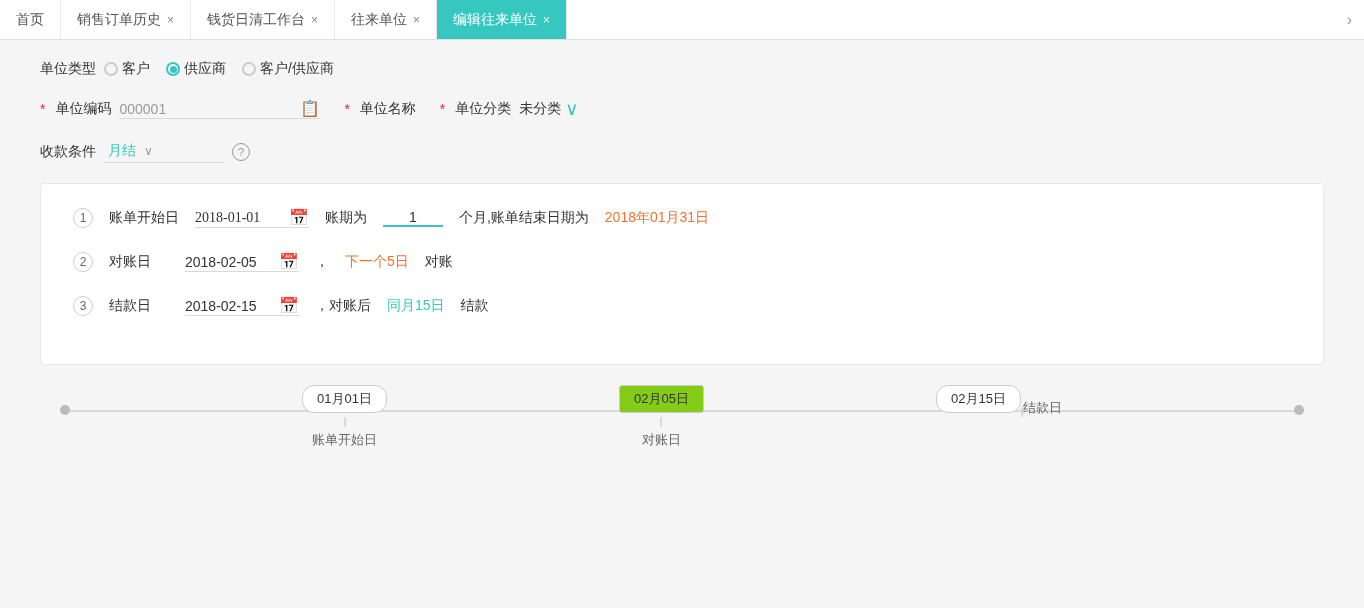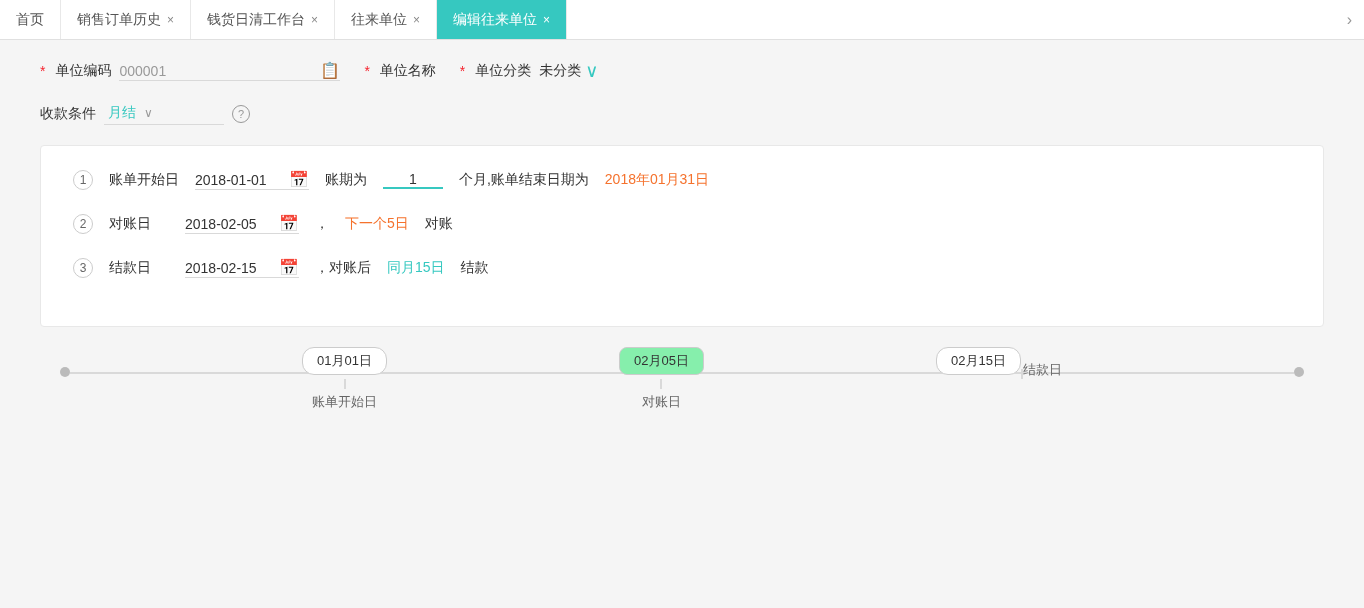--- a/index.html
+++ b/index.html
@@ -101,21 +101,21 @@
       content: '';
       width: 7px;
       height: 7px;
       border-radius: 50%;
       background: #36c8c0;
     }
     .input-with-icon {
       display: flex;
       align-items: center;
       border-bottom: 1px solid #d9d9d9;
-      gap: 20px;
+      gap: 0;
     }
     .input-with-icon input {
       border: none;
       outline: none;
       font-size: 14px;
       color: #999;
       background: transparent;
       min-width: 100px;
     }
     .cal-icon {
@@ -280,20 +280,39 @@
   </div>
   <div class="tab active">
     <span>编辑往来单位</span>
     <span class="close-btn">×</span>
   </div>
   <div class="tab-more">›</div>
 </div>
 
 <div class="page-content">
 
+  <div class="form-row">
+    <div class="form-item">
+      <span class="form-label">单位类型</span>
+      <div class="radio-group">
+        <label class="radio-item">
+          <div class="radio-circle"></div>
+          <span>客户</span>
+        </label>
+        <label class="radio-item">
+          <div class="radio-circle checked"></div>
+          <span>供应商</span>
+        </label>
+        <label class="radio-item">
+          <div class="radio-circle"></div>
+          <span>客户/供应商</span>
+        </label>
+      </div>
+    </div>
+  </div>
 
   <div class="form-row">
     <div class="form-item">
       <span class="required-star">*</span>
       <span class="form-label">单位编码</span>
       <div class="input-with-icon">
         <input type="text" style="color: rgb(153, 153, 153); min-width: 80px;" value="000001">
         <span class="cal-icon">📋</span>
       </div>
     </div>
@@ -321,21 +340,21 @@
       <div class="help-icon">?</div>
     </div>
   </div>
 
   <div class="period-box">
 
     <div class="period-row">
       <div class="step-num">1</div>
       <span class="period-label">账单开始日</span>
       <div class="date-input-wrap">
-        <input type="text" style="width: 90px;" value="2018-01-01">
+        <input type="text" style="width: 90px; font-family: Liberation Serif, serif;" value="2018-01-01">
         <span class="cal-icon">📅</span>
       </div>
       <span class="period-note">账期为</span>
       <input type="text" class="period-months-input" value="1" style="">
       <span class="period-note">个月,账单结束日期为</span>
       <span class="highlight-orange">2018年01月31日</span>
     </div>
 
     <div class="period-row">
       <div class="step-num">2</div>
@@ -374,21 +393,21 @@
       </div>
 
       <div style="display:flex; flex-direction:column; align-items:center;">
         <div style="border:1px solid #ccc; border-radius:12px; padding:4px 14px; font-size:13px; color:#333; background:#fff; white-space:nowrap; margin-bottom:4px;">01月01日</div>
         <div style="width:2px; height:10px; background:#d9d9d9;"></div>
         <div style="font-size:13px; color:#666; margin-top:4px; white-space:nowrap;">账单开始日</div>
       </div>
 
 
       <div style="display:flex; flex-direction:column; align-items:center;">
-        <div style="border:1px solid #ccc; border-radius:8px; padding:4px 14px; font-size:13px; color:#333; background:#86efac; white-space:nowrap; margin-bottom:4px;">02月05日</div>
+        <div style="border:1px solid #ccc; border-radius:3px; padding:4px 14px; font-size:13px; color:#333; background:#84cc16; white-space:nowrap; margin-bottom:4px;">02月05日</div>
         <div style="width:2px; height:10px; background:#d9d9d9;"></div>
         <div style="font-size:13px; color:#666; margin-top:4px; white-space:nowrap;">对账日</div>
       </div>
 
       <div style="display:flex; flex-direction:row; align-items:flex-end;">
         <div style="border:1px solid #ccc; border-radius:12px; padding:4px 14px; font-size:13px; color:#333; background:#fff; white-space:nowrap; margin-bottom:4px;">02月15日</div>
         <div style="width:2px; height:10px; background:#d9d9d9;"></div>
         <div style="font-size:13px; color:#666; margin-top:4px; white-space:nowrap;">结款日</div>
       </div>
 

